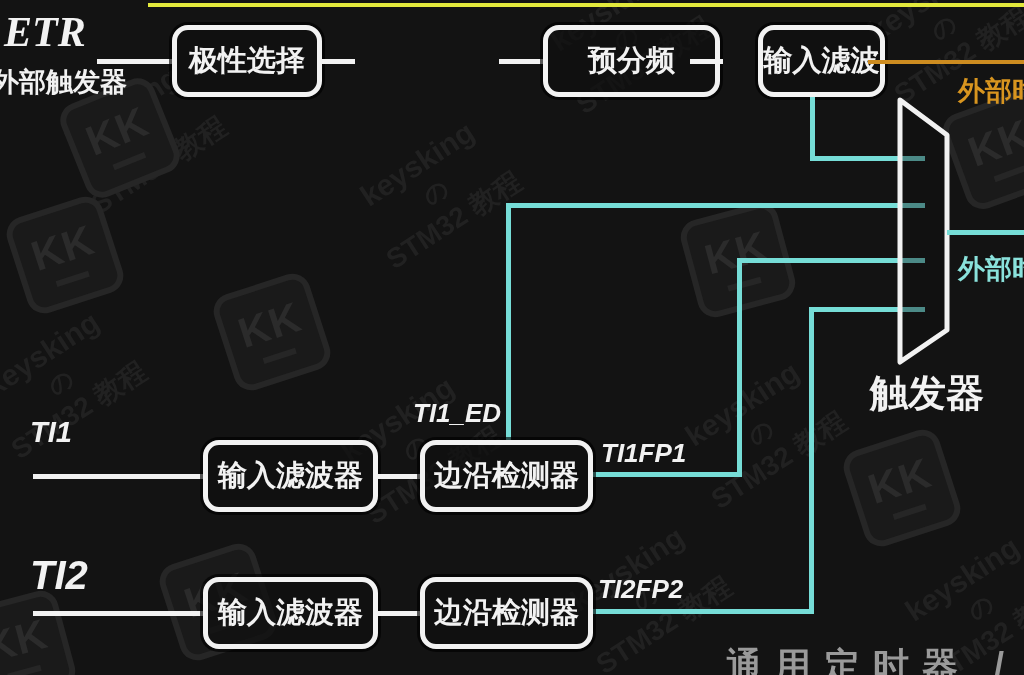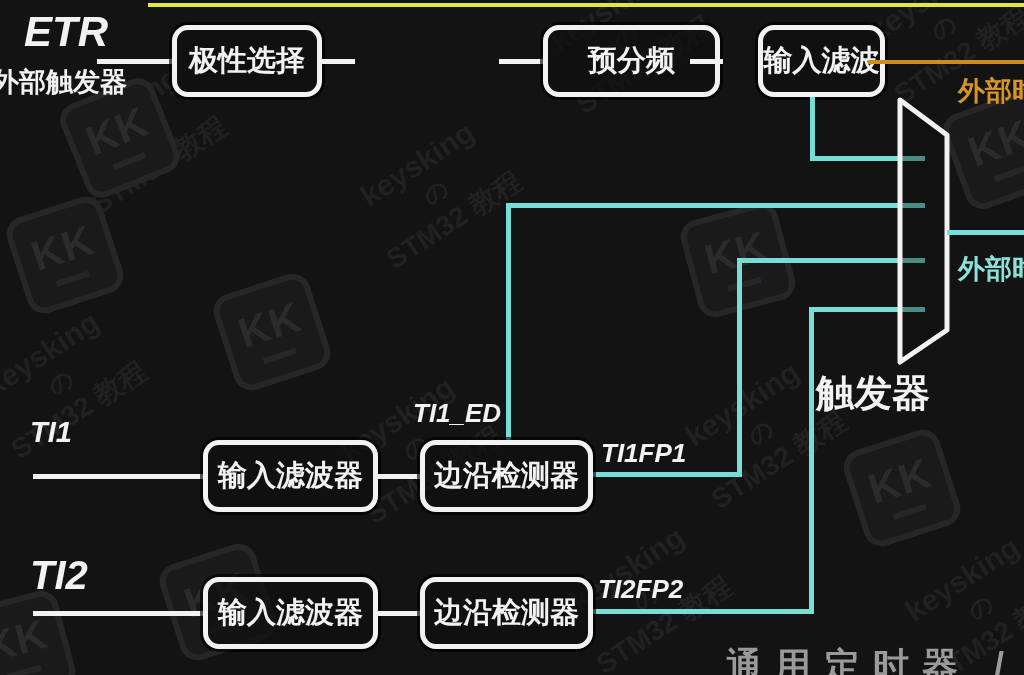--- a/index.html
+++ b/index.html
@@ -140,21 +140,21 @@
     <div class="kk" style="left:-32px;top:598px;transform:rotate(-15deg);">
       <span>KK</span>
         <span class="bar"></span>
     </div>
   </div>
 
   <div class="dg">
 
     <div class="hl yellow" style="left:148px;top:3px;width:876px;"></div>
 
-    <div class="sig big-sig" style="left:24px;top:8px;">ETR</div>
+    <div class="sig big-sig" style="left:4px;top:8px;font-family:Liberation Serif, serif;">ETR</div>
     <div class="cjk-label" style="left:-8px;top:64px;font-size:27px;">外部触发器</div>
     <div class="hl white" style="left:97px;top:59px;width:75px;"></div>
 
     <div class="node" style="left:172px;top:25px;width:150px;">
       <span>极性选择</span>
     </div>
     <div class="hl white" style="left:322px;top:59px;width:33px;"></div>
     <div class="hl white" style="left:499px;top:59px;width:44px;"></div>
     <div class="node" style="left:543px;top:25px;width:177px;">
       <span>预分频</span>
@@ -177,21 +177,21 @@
     <div class="vl cyan" style="left:737px;top:258px;height:219px;"></div>
     <div class="hl cyan" style="left:737px;top:258px;width:188px;"></div>
 
     <div class="hl cyan" style="left:593px;top:609px;width:221px;"></div>
     <div class="vl cyan" style="left:809px;top:307px;height:307px;"></div>
     <div class="hl cyan" style="left:809px;top:307px;width:116px;"></div>
 
     <svg class="mux-svg" width="70" height="290" viewBox="0 0 70 290">
       <polygon points="12,12 59,47 59,242 12,274" fill="rgba(15,15,15,0.4)" stroke="#f2f2f2" stroke-width="5" stroke-linejoin="round"></polygon>
     </svg>
-    <div class="cjk-label mux-label" style="left:816px;top:368px;">触发器</div>
+    <div class="cjk-label mux-label" style="left:870px;top:368px;">触发器</div>
 
     <div class="hl cyan" style="left:947px;top:230px;width:77px;"></div>
     <div class="cjk-label clock-label cyan-text" style="left:958px;top:251px;">外部时</div>
 
     <div class="sig" style="left:30px;top:416px;font-size:29px;">TI1</div>
     <div class="hl white" style="left:33px;top:474px;width:170px;"></div>
     <div class="node" style="left:203px;top:440px;width:175px;">
       <span>输入滤波器</span>
     </div>
     <div class="hl white" style="left:378px;top:474px;width:42px;"></div>

